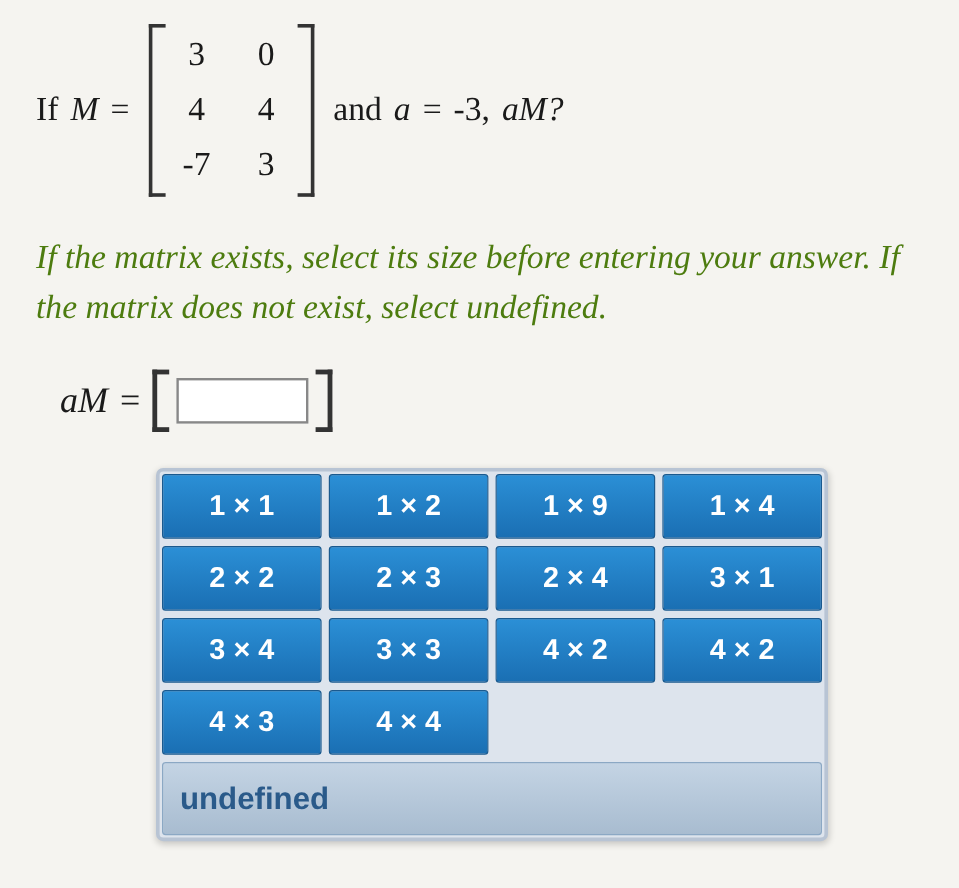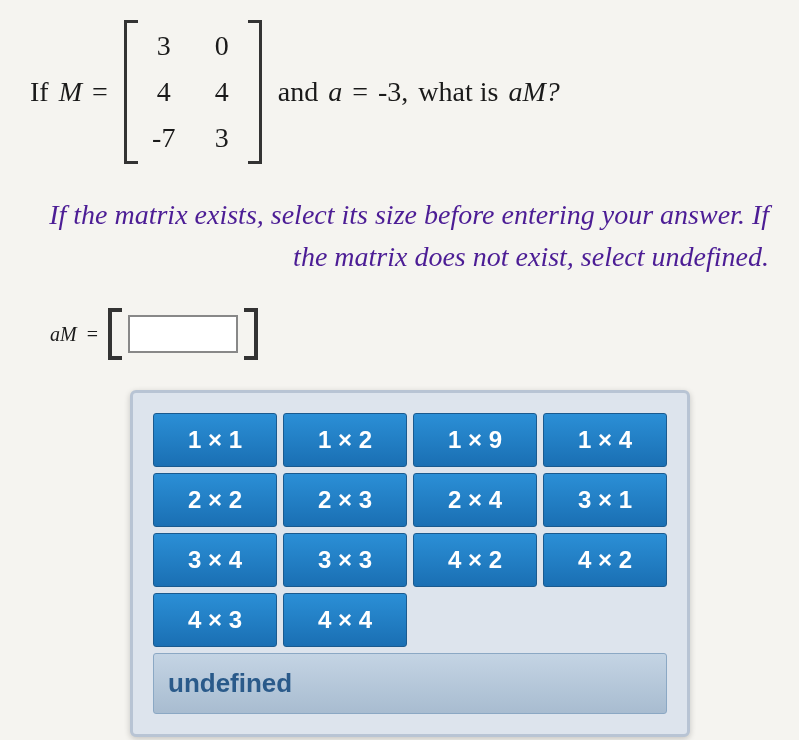--- a/index.html
+++ b/index.html
@@ -50,28 +50,27 @@
     }
     .matrix-cells span {
       text-align: center;
       min-width: 28px;
     }
     .instruction {
       font-style: italic;
       font-size: 28px;
       line-height: 1.5;
       margin-bottom: 30px;
-      color: #4c1d95;
-      text-align: right;
+      color: #4d7c0f;
     }
     .answer-line {
       display: flex;
       align-items: center;
       gap: 10px;
-      font-size: 20px;
+      font-size: 30px;
       font-style: italic;
       margin-bottom: 30px;
       margin-left: 20px;
     }
     .answer-matrix {
       display: inline-flex;
       align-items: center;
       font-style: normal;
     }
     .answer-bracket-left, .answer-bracket-right {
@@ -90,21 +89,21 @@
       width: 110px;
       height: 38px;
       border: 2px solid #888;
       background: #fff;
       margin: 0 6px;
     }
     .size-panel {
       background: #dde4ed;
       border: 3px solid #b8c4d4;
       border-radius: 6px;
-      padding: 20px;
+      padding: 2px;
       width: 560px;
       margin-left: 100px;
       box-shadow: 0 2px 6px rgba(0,0,0,0.2);
     }
     .size-grid {
       display: grid;
       grid-template-columns: repeat(4, 1fr);
       gap: 6px;
     }
     .size-btn {
@@ -154,21 +153,20 @@
       <span>4</span>
       <span>-7</span>
       <span>3</span>
     </span>
     <span class="matrix-bracket-right"></span>
   </span>
   <span>and</span>
   <span class="italic-var">a</span>
   <span>=</span>
   <span>-3,</span>
-  <span>what is</span>
   <span class="italic-var">aM?</span>
 </div>
 
 <div class="instruction">If the matrix exists, select its size before entering your answer. If the matrix does not exist, select undefined.</div>
 
 <div class="answer-line">
   <span>aM</span>
   <span style="font-style:normal">=</span>
   <span class="answer-matrix">
     <span class="answer-bracket-left"></span>

